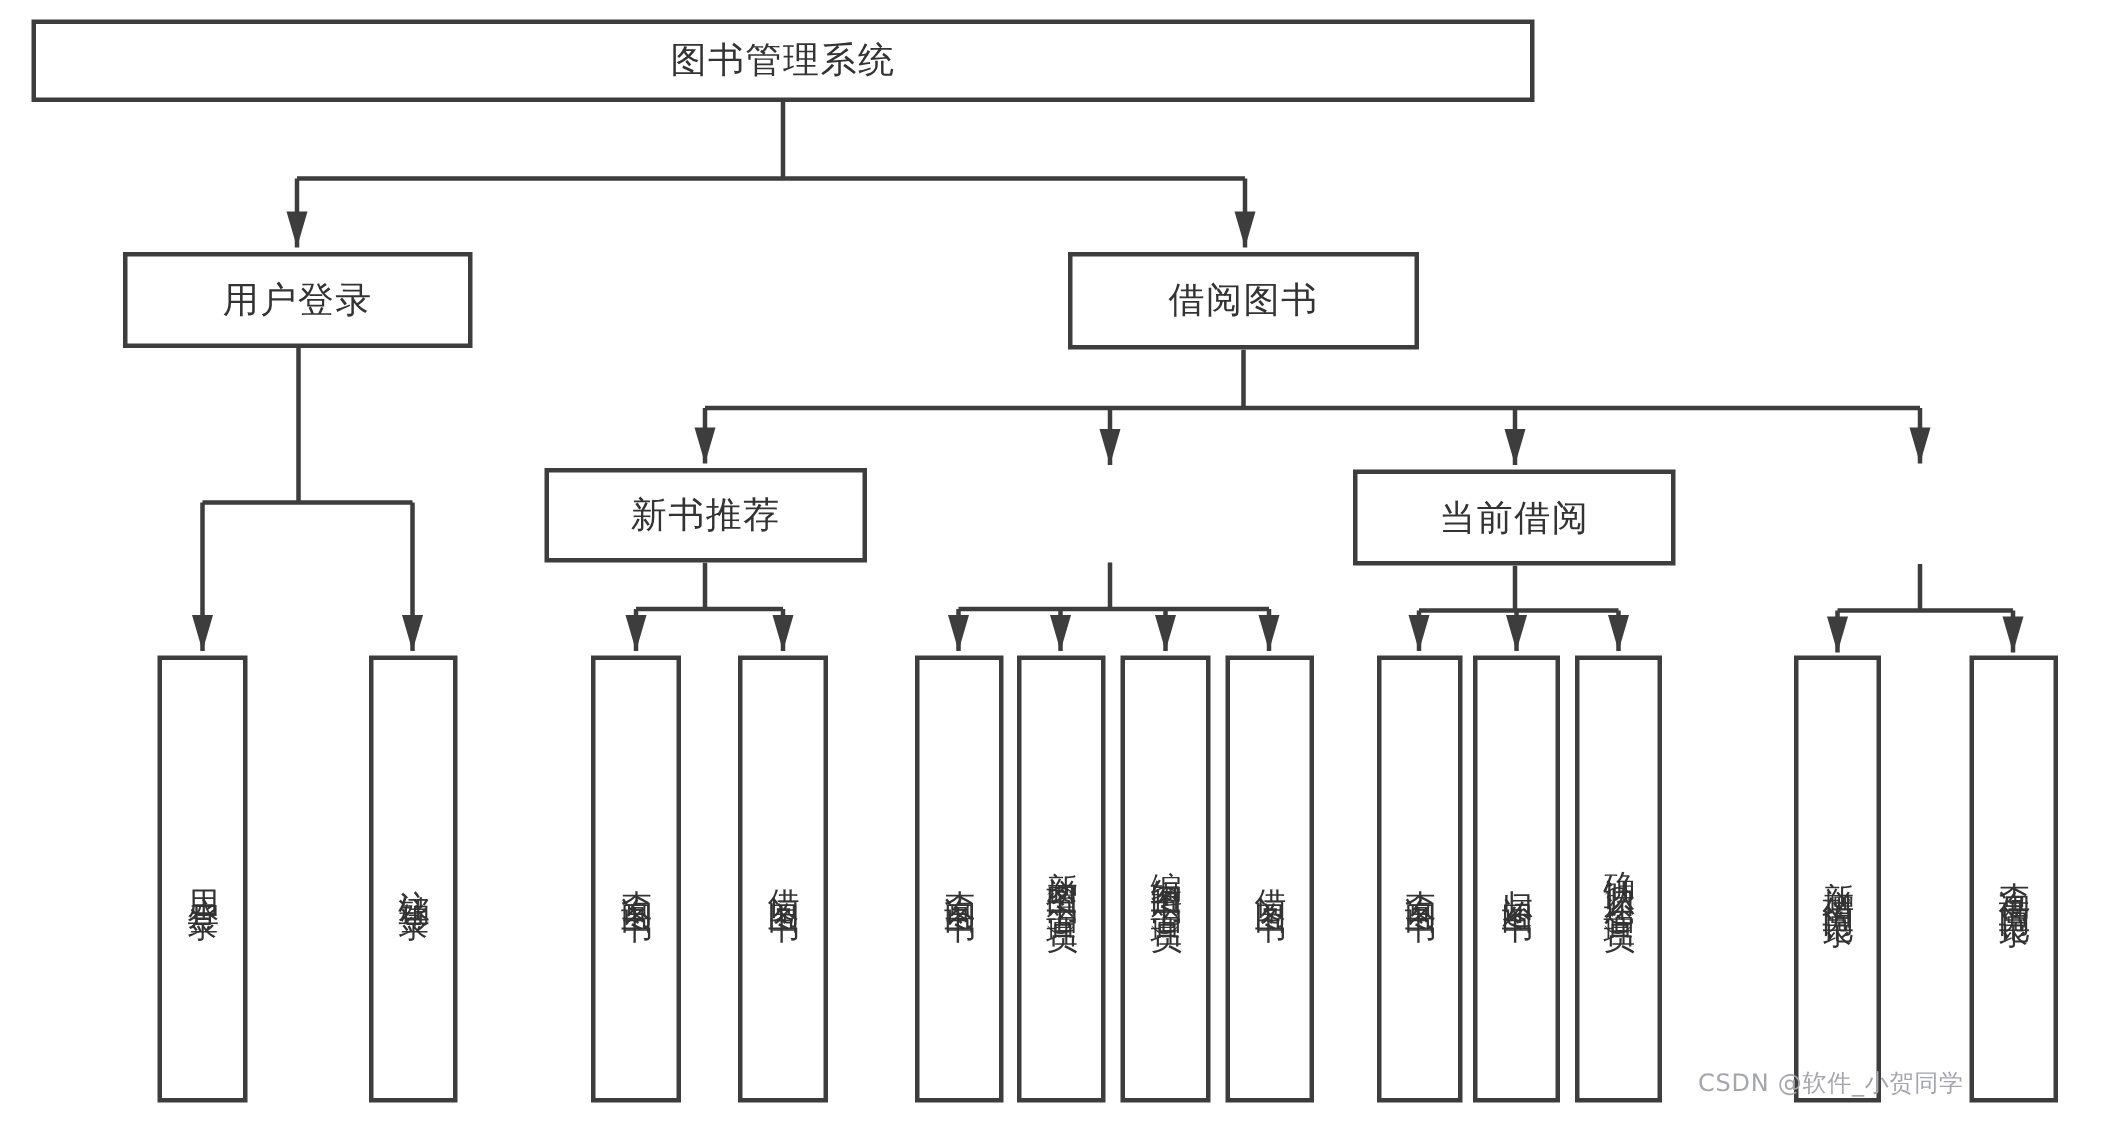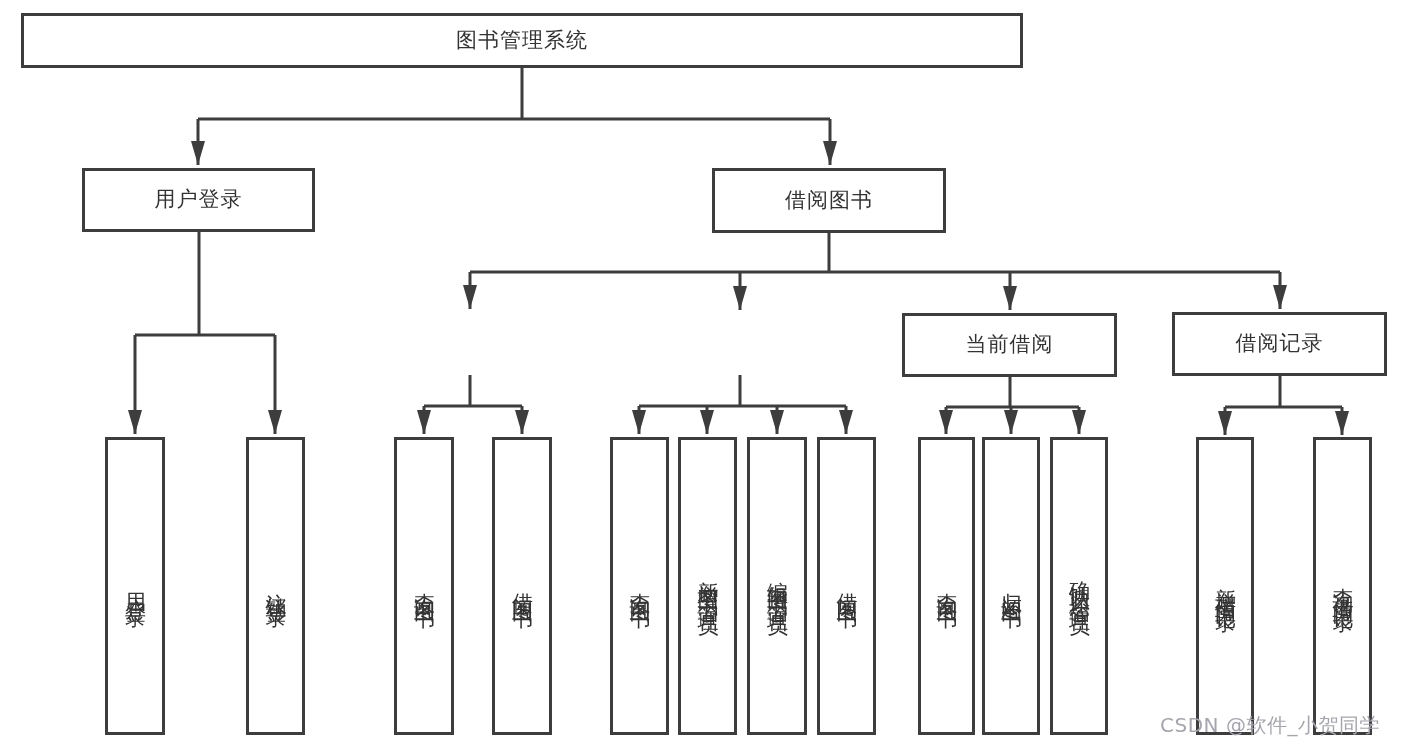--- a/index.html
+++ b/index.html
@@ -26,40 +26,40 @@
   }
   .node {
     position: absolute;
     box-sizing: border-box;
     border: 3px solid #3d3d3d;
     background: #ffffff;
     display: flex;
     align-items: center;
     justify-content: center;
     color: #333333;
-    font-size: 21px;
+    font-size: 24px;
     letter-spacing: 1px;
     text-align: center;
     line-height: 1.1;
   }
   .leaf {
     font-size: 21px;
   }
   .leaf .vtext {
     writing-mode: vertical-rl;
     text-orientation: mixed;
     letter-spacing: 5px;
     white-space: nowrap;
   }
   .watermark {
     position: absolute;
-    left: 1160px;
+    left: 1132px;
     top: 712px;
     width: 245px;
-    font-size: 20px;
+    font-size: 16px;
     color: #a5a5ae;
     white-space: nowrap;
     letter-spacing: 0.5px;
   }
 </style>
 </head>
 <body>
 
 <div id="canvas">
 
@@ -102,22 +102,22 @@
     <path class="ln" d="M1280,376 V407 M1225,407 H1342"></path>
     <path class="ln" d="M1225,407 V435" marker-end="url(#arw)"></path>
     <path class="ln" d="M1342,407 V435" marker-end="url(#arw)"></path>
   </svg>
 
   <div class="node" style="left:21px; top:13px; width:1002px; height:55px;">图书管理系统</div>
 
   <div class="node" style="left:82px; top:168px; width:233px; height:64px;">用户登录</div>
   <div class="node" style="left:712px; top:168px; width:234px; height:65px;">借阅图书</div>
 
+  <div class="node" style="left:363px; top:312px; width:215px; height:63px;">新书推荐</div>
   <div class="node" style="left:902px; top:313px; width:215px; height:64px;text-align:center;">当前借阅</div>
-  <div class="node" style="left:1172px; top:312px; width:215px; height:64px;">借阅记录</div>
 
   <div class="node leaf" style="left:105px; top:437px; width:60px; height:298px;">
     <span class="vtext">用户登录</span>
   </div>
   <div class="node leaf" style="left:246px; top:437px; width:59px; height:298px;">
     <span class="vtext">注销登录</span>
   </div>
 
   <div class="node leaf" style="left:394px; top:437px; width:60px; height:298px;">
     <span class="vtext">查询图书</span>

